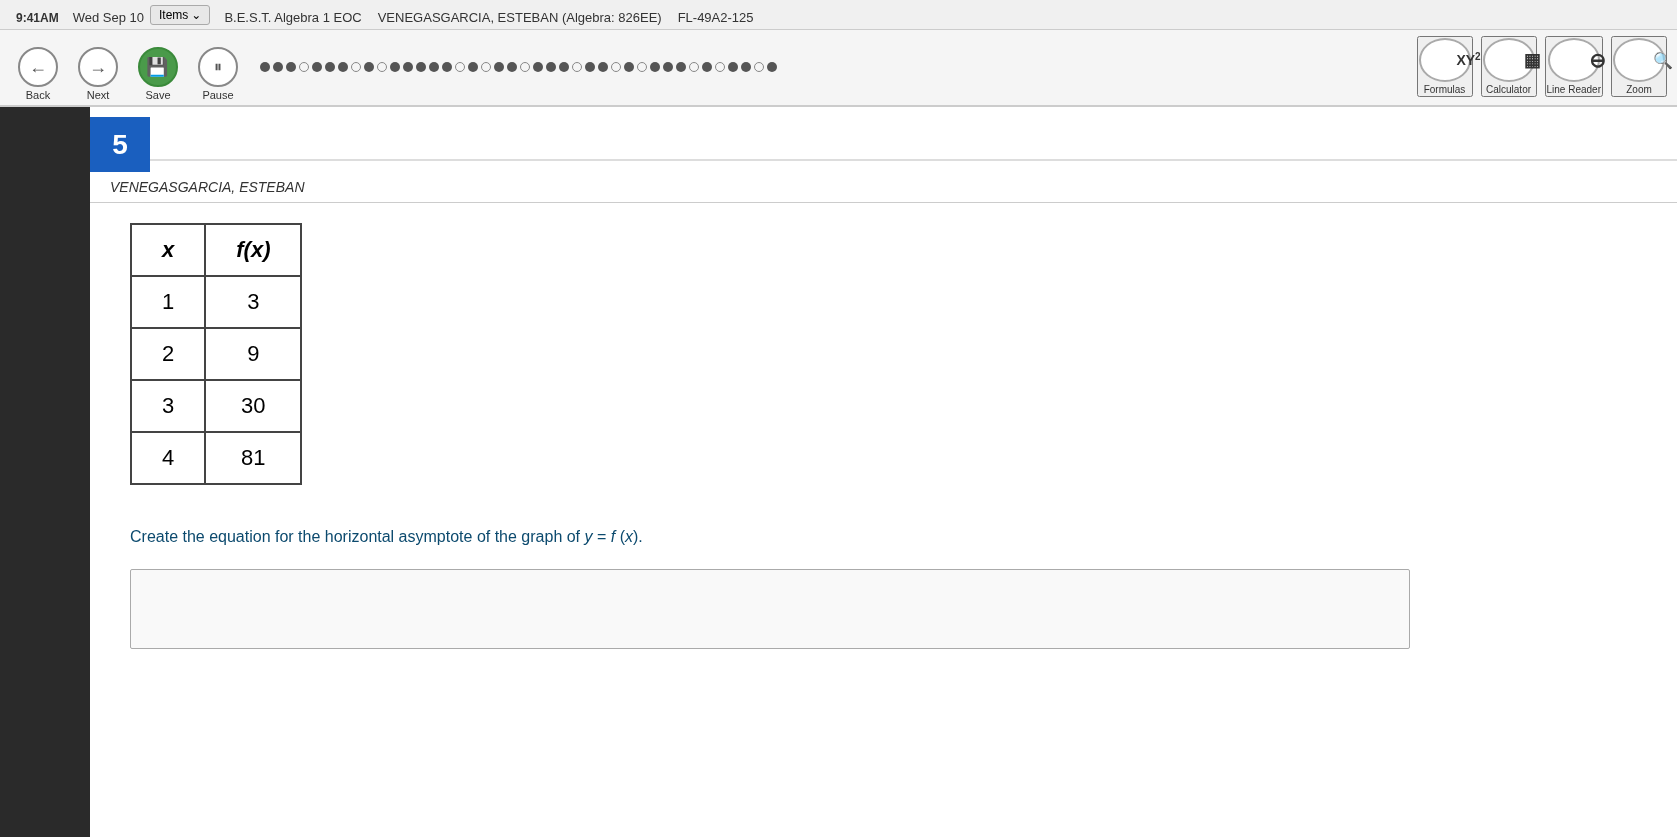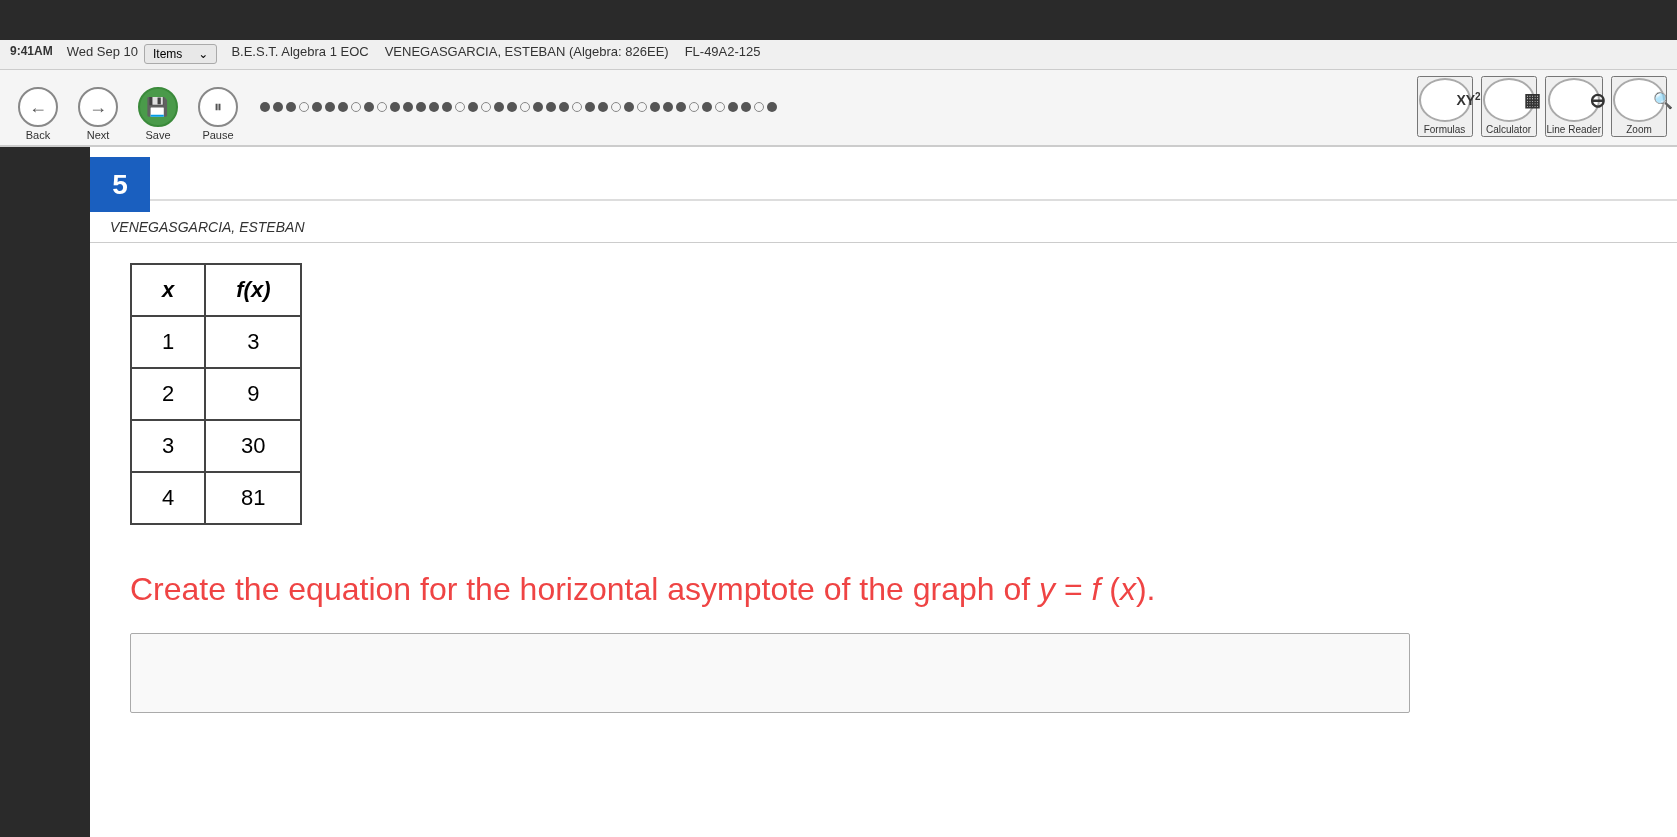--- a/index.html
+++ b/index.html
@@ -9,47 +9,46 @@
       min-height: 837px;
       background: #2a2a2a;
       font-family: Arial, sans-serif;
       overflow-x: hidden;
     }
 
     
     .top-bar {
       background: #f0f0f0;
       border-bottom: 1px solid #ccc;
-      padding: 4px 10px;
-      display: flex;
-      align-items: flex-start;
+      padding: 4px 16px;
+      display: flex;
+      align-items: flex-end;
       gap: 6px;
       font-size: 13px;
       color: #333;
       min-height: 30px;
-      margin-top: 40px;
     }
 
     .top-bar-time {
       font-weight: bold;
       font-size: 12px;
       color: #333;
       margin-right: 8px;
     }
 
     .items-btn {
       background: #e8e8e8;
       border: 1px solid #aaa;
       border-radius: 3px;
       padding: 2px 8px;
       font-size: 12px;
       cursor: pointer;
       display: flex;
       align-items: center;
-      gap: 16px;
+      gap: 3px;
     }
 
     
     .toolbar {
       background: #f5f5f5;
       border-bottom: 2px solid #ccc;
       padding: 6px 10px 0 10px;
       display: flex;
       align-items: flex-end;
       gap: 0;
@@ -226,22 +225,22 @@
     .function-table th.fx-header {
       font-weight: bold;
       font-style: italic;
     }
 
     .function-table td {
       font-weight: normal;
     }
 
     .bottom-question {
-      font-size: 32px;
-      color: #ef4444;
+      font-size: 16px;
+      color: #0c4a6e;
       line-height: 1.5;
       margin-bottom: 20px;
     }
 
     .answer-box {
       border: 1.5px solid #aaa;
       background: #f9f9f9;
       width: calc(100% - 40px);
       height: 80px;
       margin: 0 0 20px 0;

